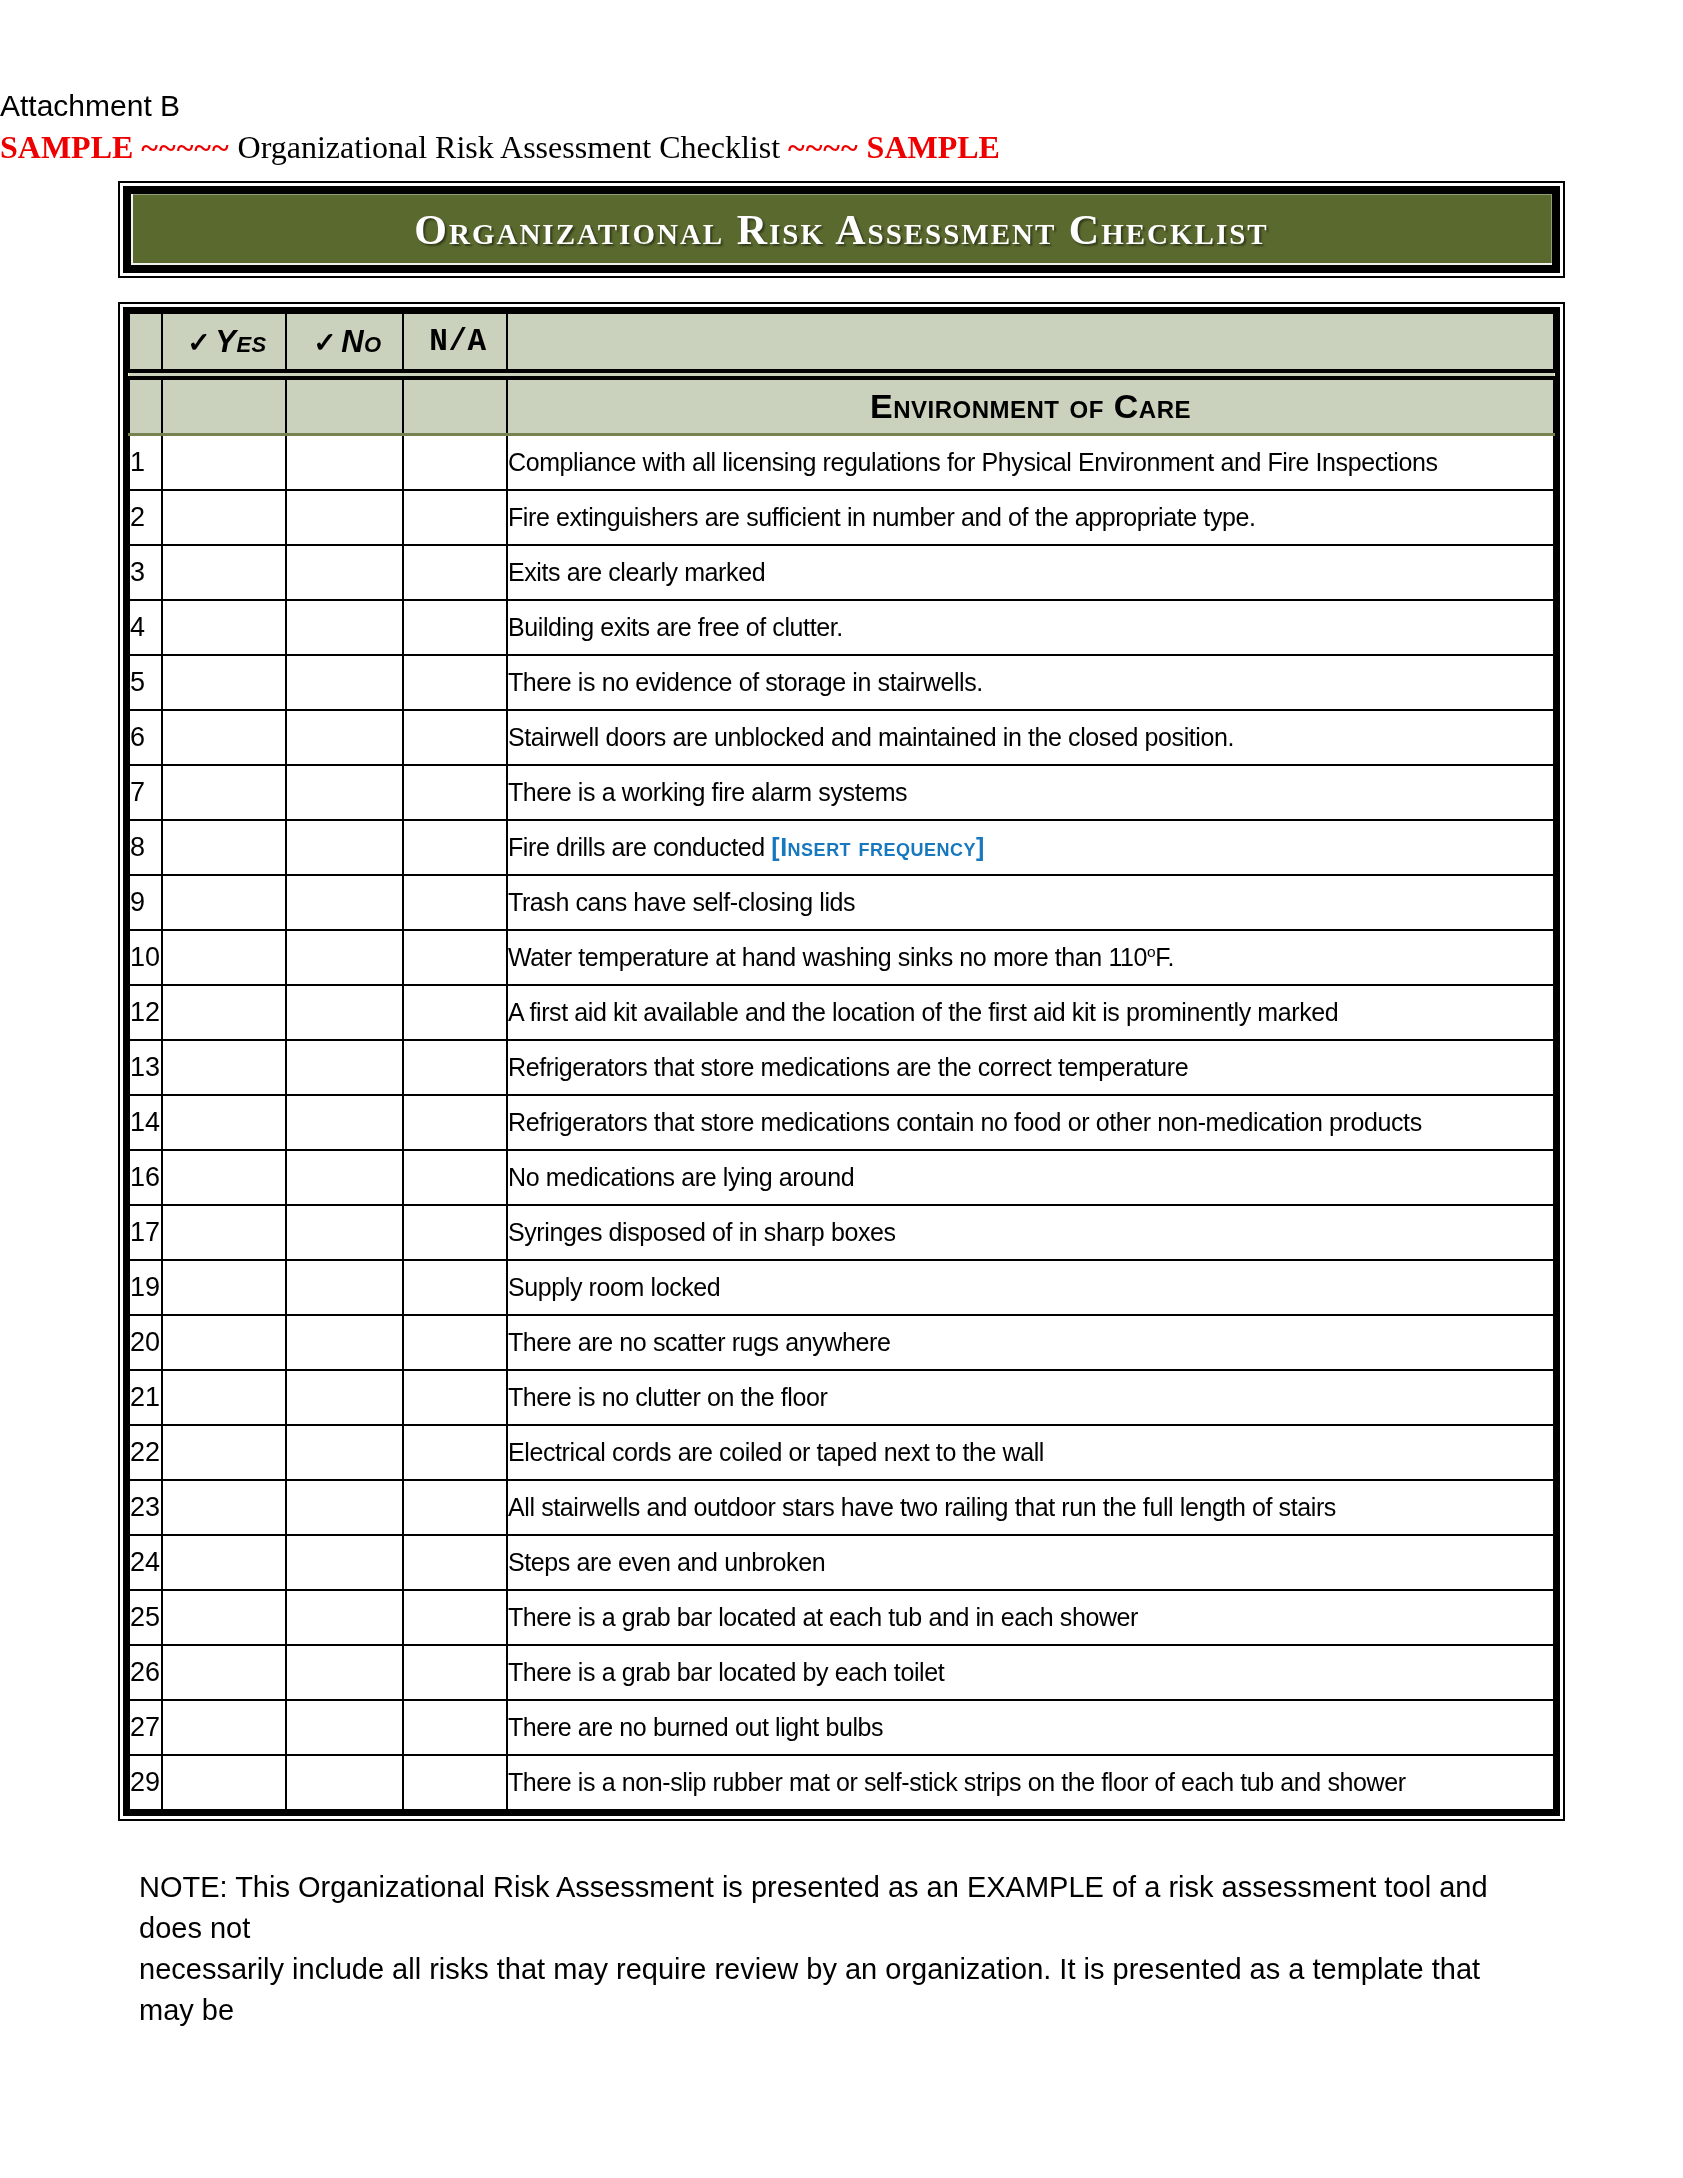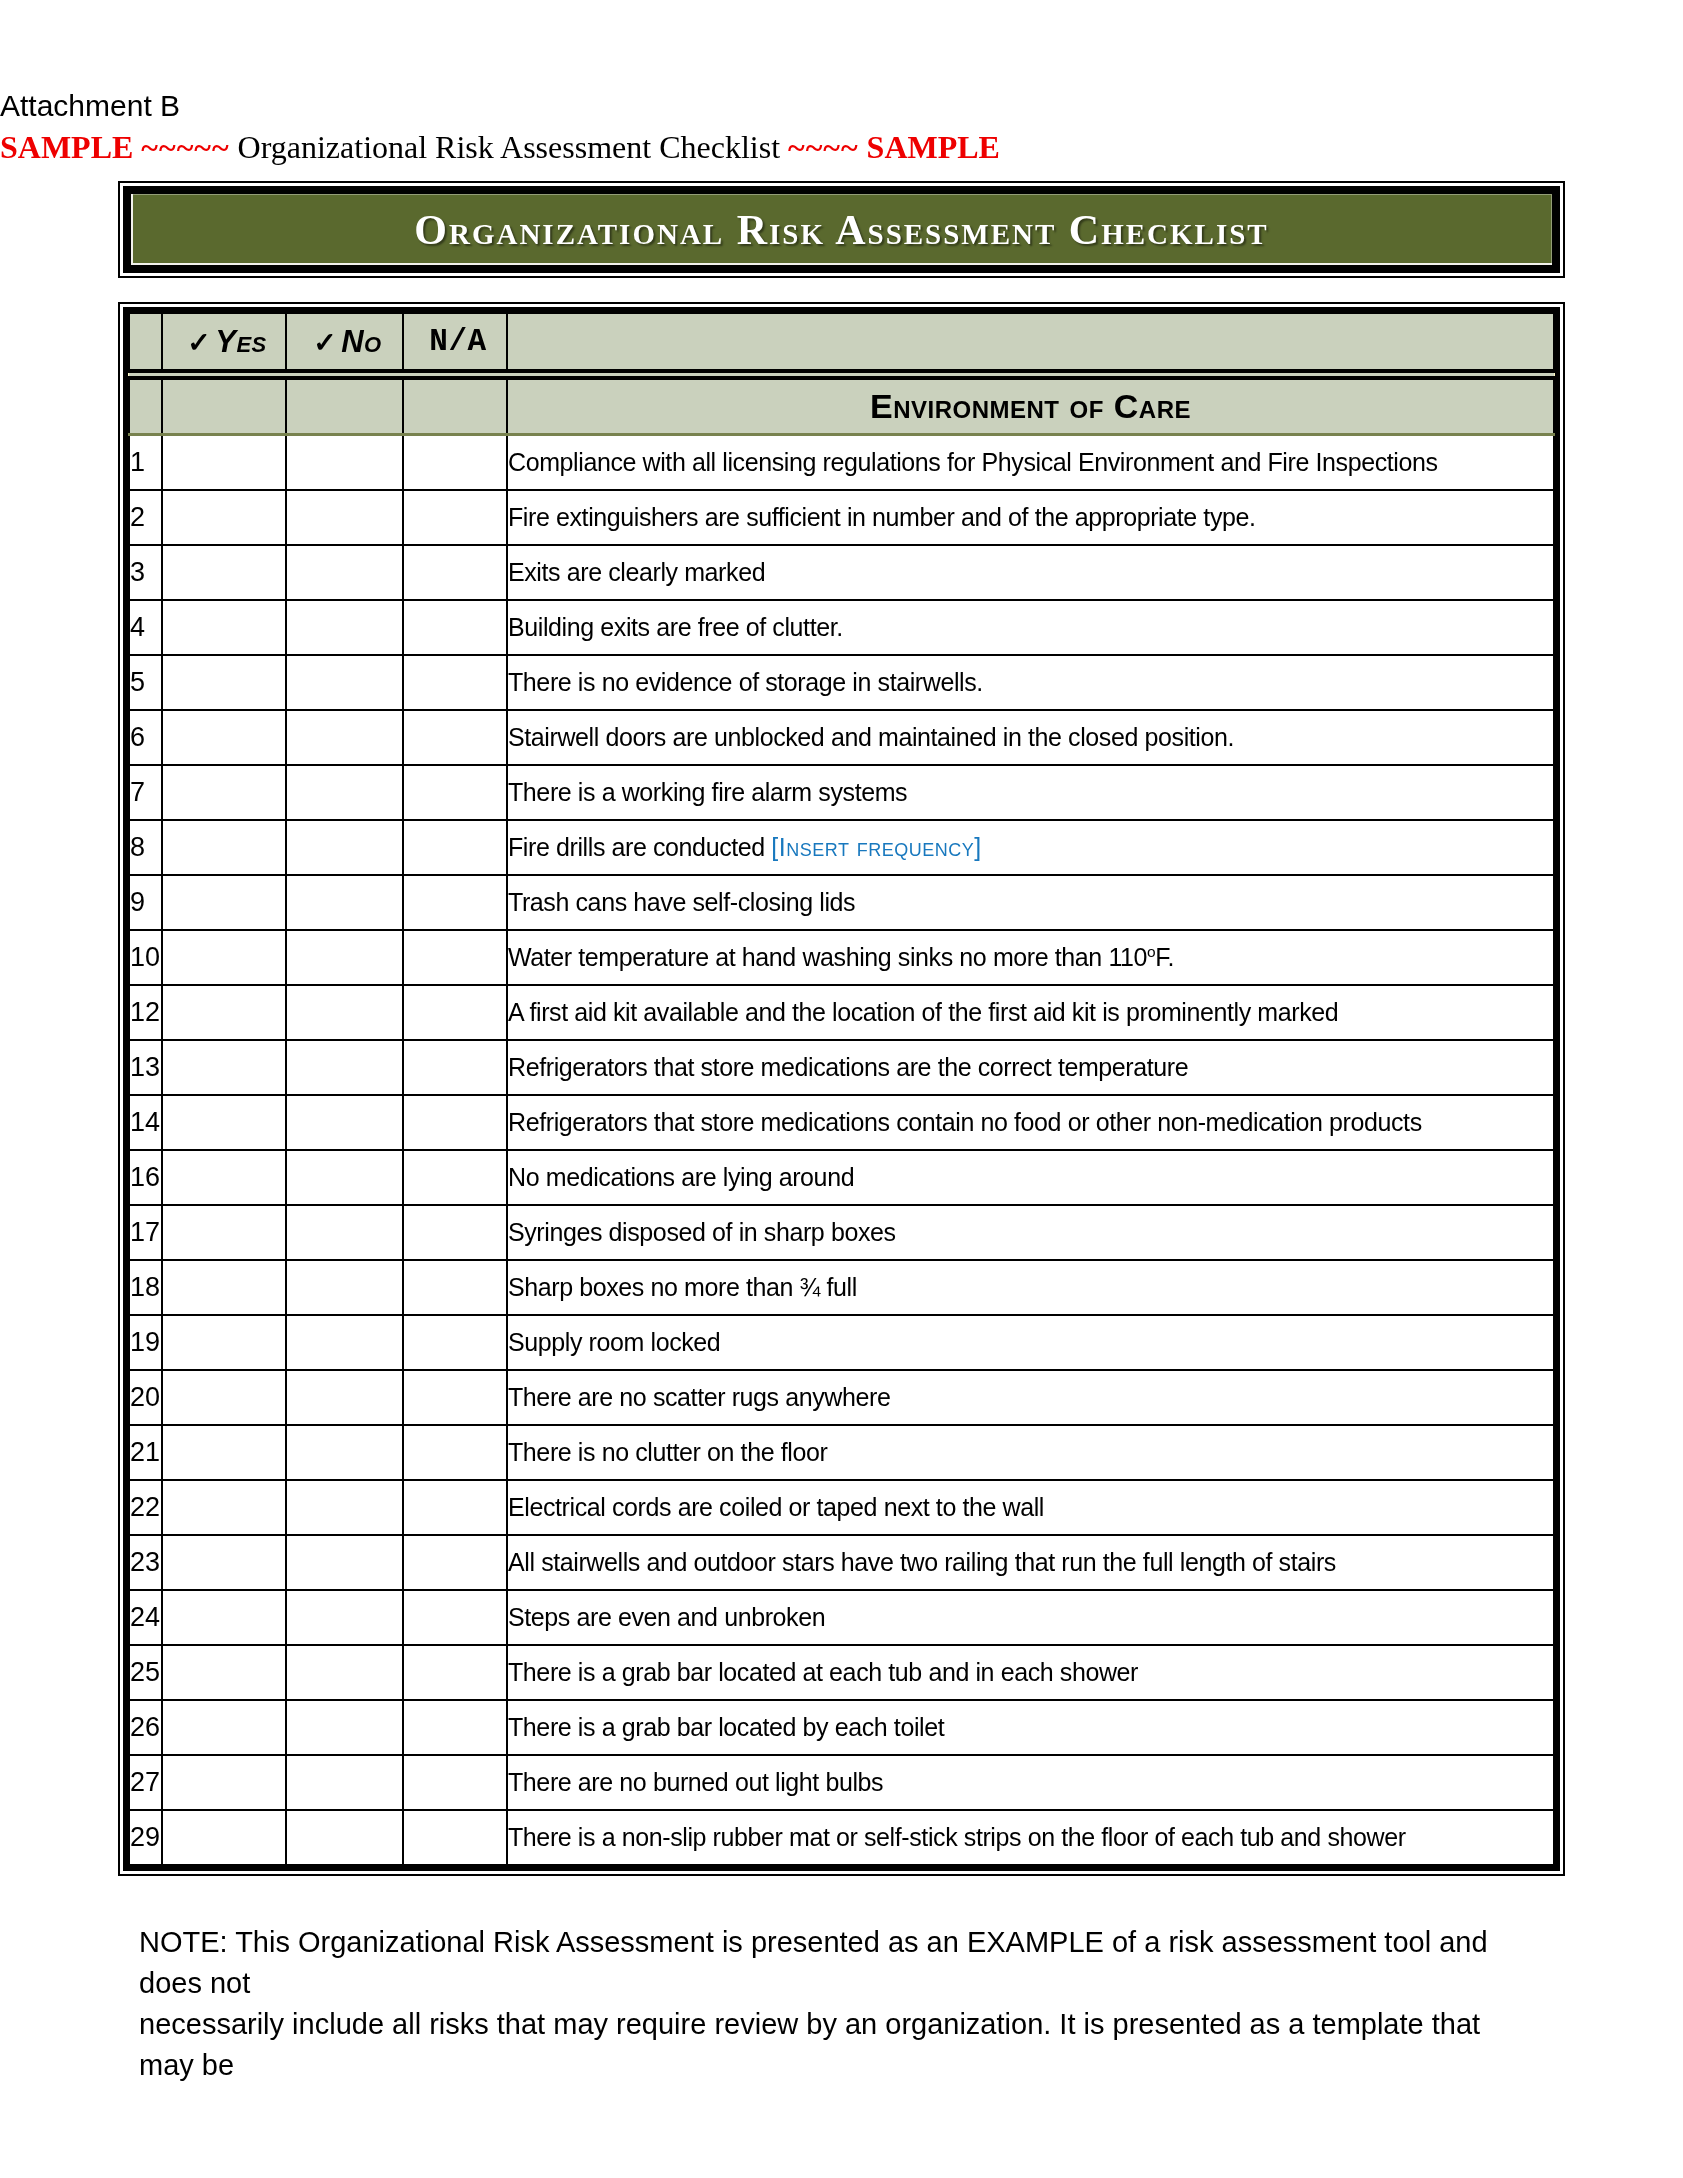--- a/index.html
+++ b/index.html
@@ -67,21 +67,21 @@
   }
 
   tr.item td{height:53px;}
   td.c-num{font-size:27px;padding-left:4px;text-align:left;}
   td.c-desc{
     font-size:25px;letter-spacing:-0.4px;padding-left:9px;
     white-space:nowrap;overflow:visible;
   }
   td.c-desc sup{font-size:.62em;vertical-align:super;line-height:0;}
   .accent{
-    color:#1878be;font-variant:small-caps;font-weight:normal;letter-spacing:0.5px;
+    color:#1878be;font-variant:small-caps;font-weight:bold;letter-spacing:0.5px;
   }
 
   
   .note{
     margin:46px 149px 0 139px;
     font-size:29px;line-height:41px;color:#000;
   }
 </style>
 </head>
 <body>
@@ -253,27 +253,20 @@
   </tr>
 
   <tr class="item">
     <td class="c-num">17</td>
     <td class="c-chk"></td>
     <td class="c-chk"></td>
     <td class="c-chk"></td>
     <td class="c-desc">Syringes disposed of in sharp boxes</td>
   </tr>
 
-  <tr class="item">
-    <td class="c-num">18</td>
-    <td class="c-chk"></td>
-    <td class="c-chk"></td>
-    <td class="c-chk"></td>
-    <td class="c-desc">Sharp boxes no more than ¾ full</td>
-  </tr>
 
   <tr class="item">
     <td class="c-num">19</td>
     <td class="c-chk"></td>
     <td class="c-chk"></td>
     <td class="c-chk"></td>
     <td class="c-desc">Supply room locked</td>
   </tr>
 
   <tr class="item">

